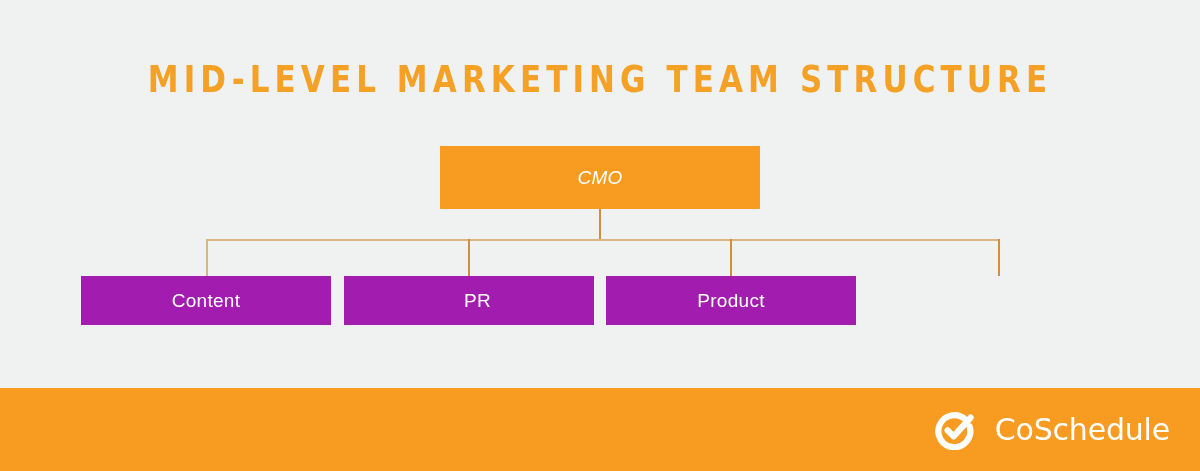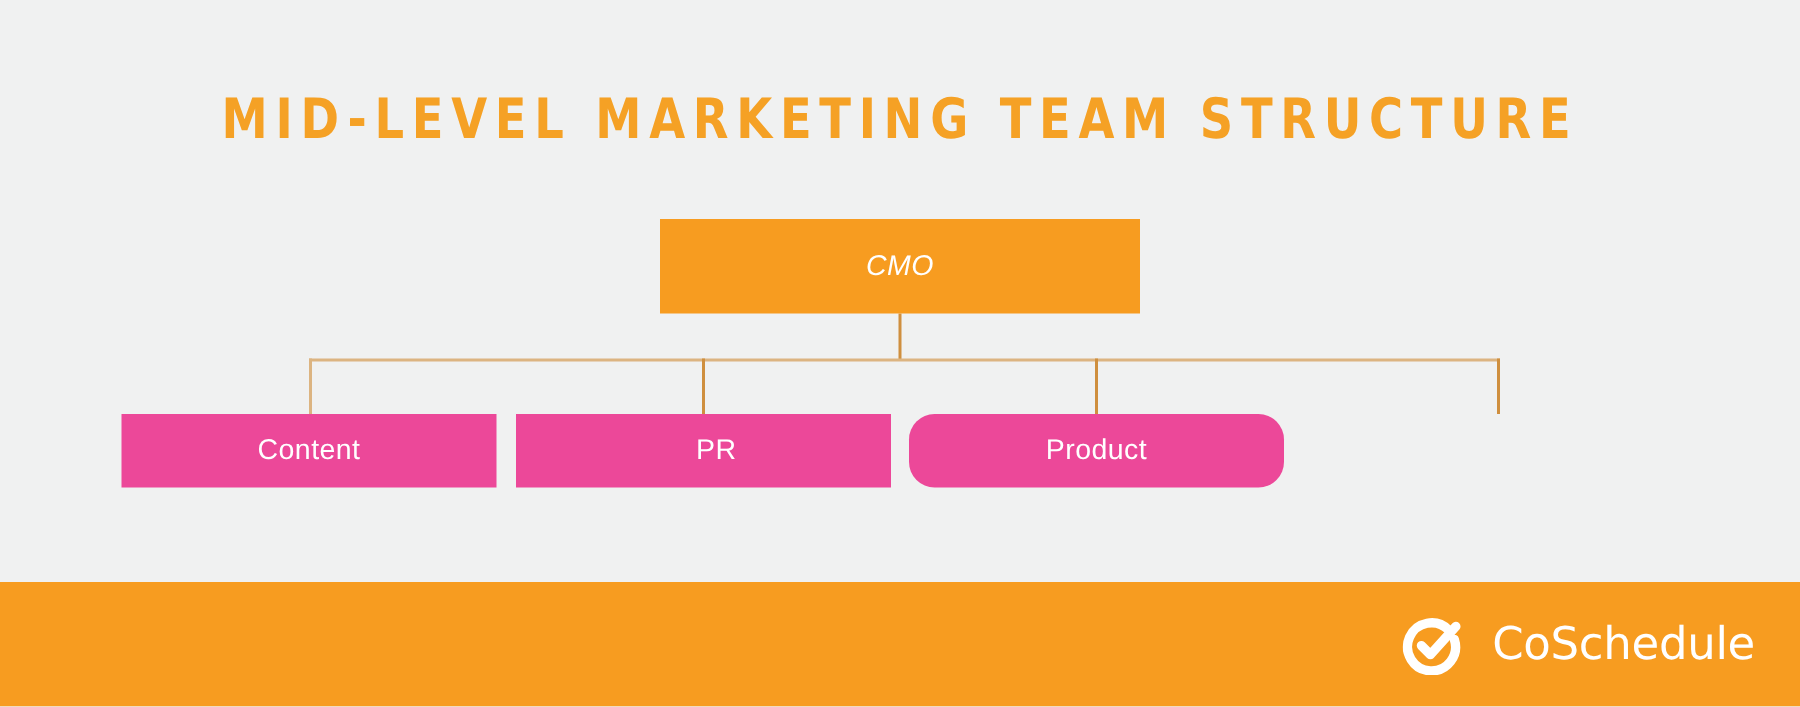--- a/index.html
+++ b/index.html
@@ -58,25 +58,25 @@
     width: 320px;
     height: 63px;
     background: #f79c20;
     font-style: italic;
   }
 
   .node-child {
     top: 276px;
     width: 250px;
     height: 49px;
-    background: #ec4899;
+    background: #a21caf;
   }
   #node-content { left: 81px; }
   #node-pr      { left: 344px; padding-left: 17px; }
-  #node-product { left: 606px; border-radius: 17px; }
+  #node-product { left: 606px; }
   #node-seo     { left: 868px; }
 
   
   .conn {
     position: absolute;
     background: #d6a36b;
   }
   
   #conn-stem {
     left: 599px;

